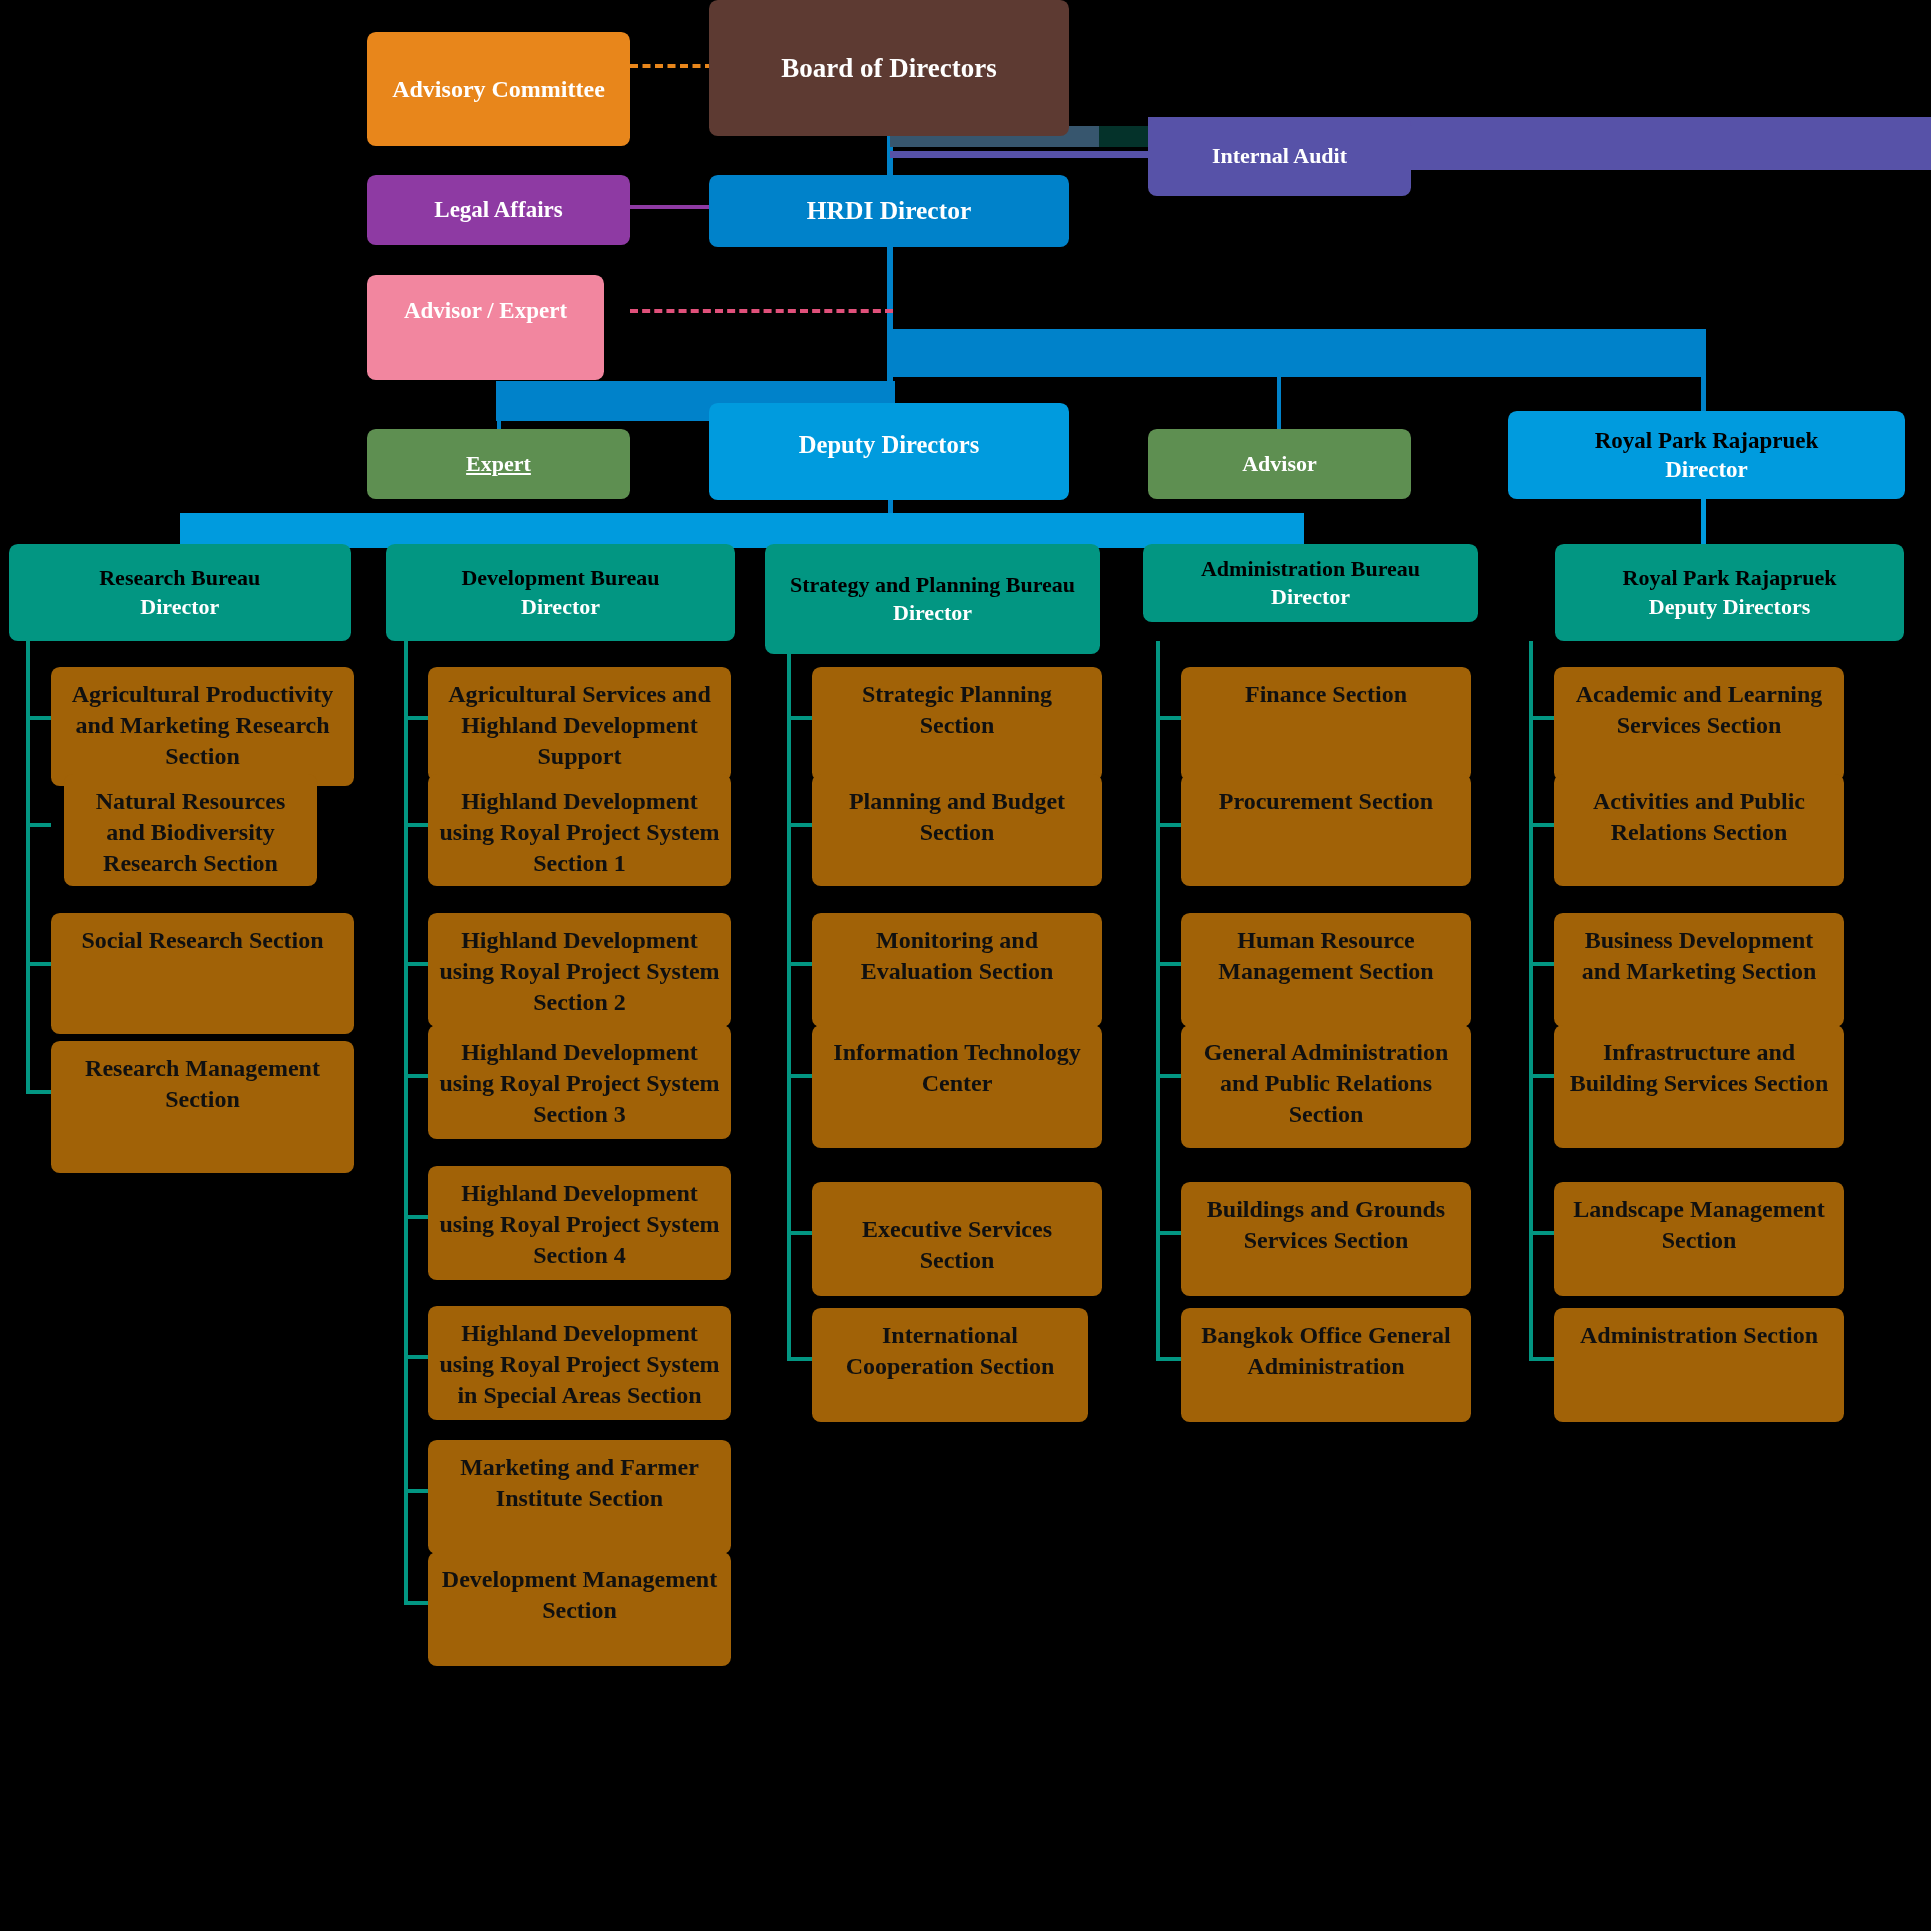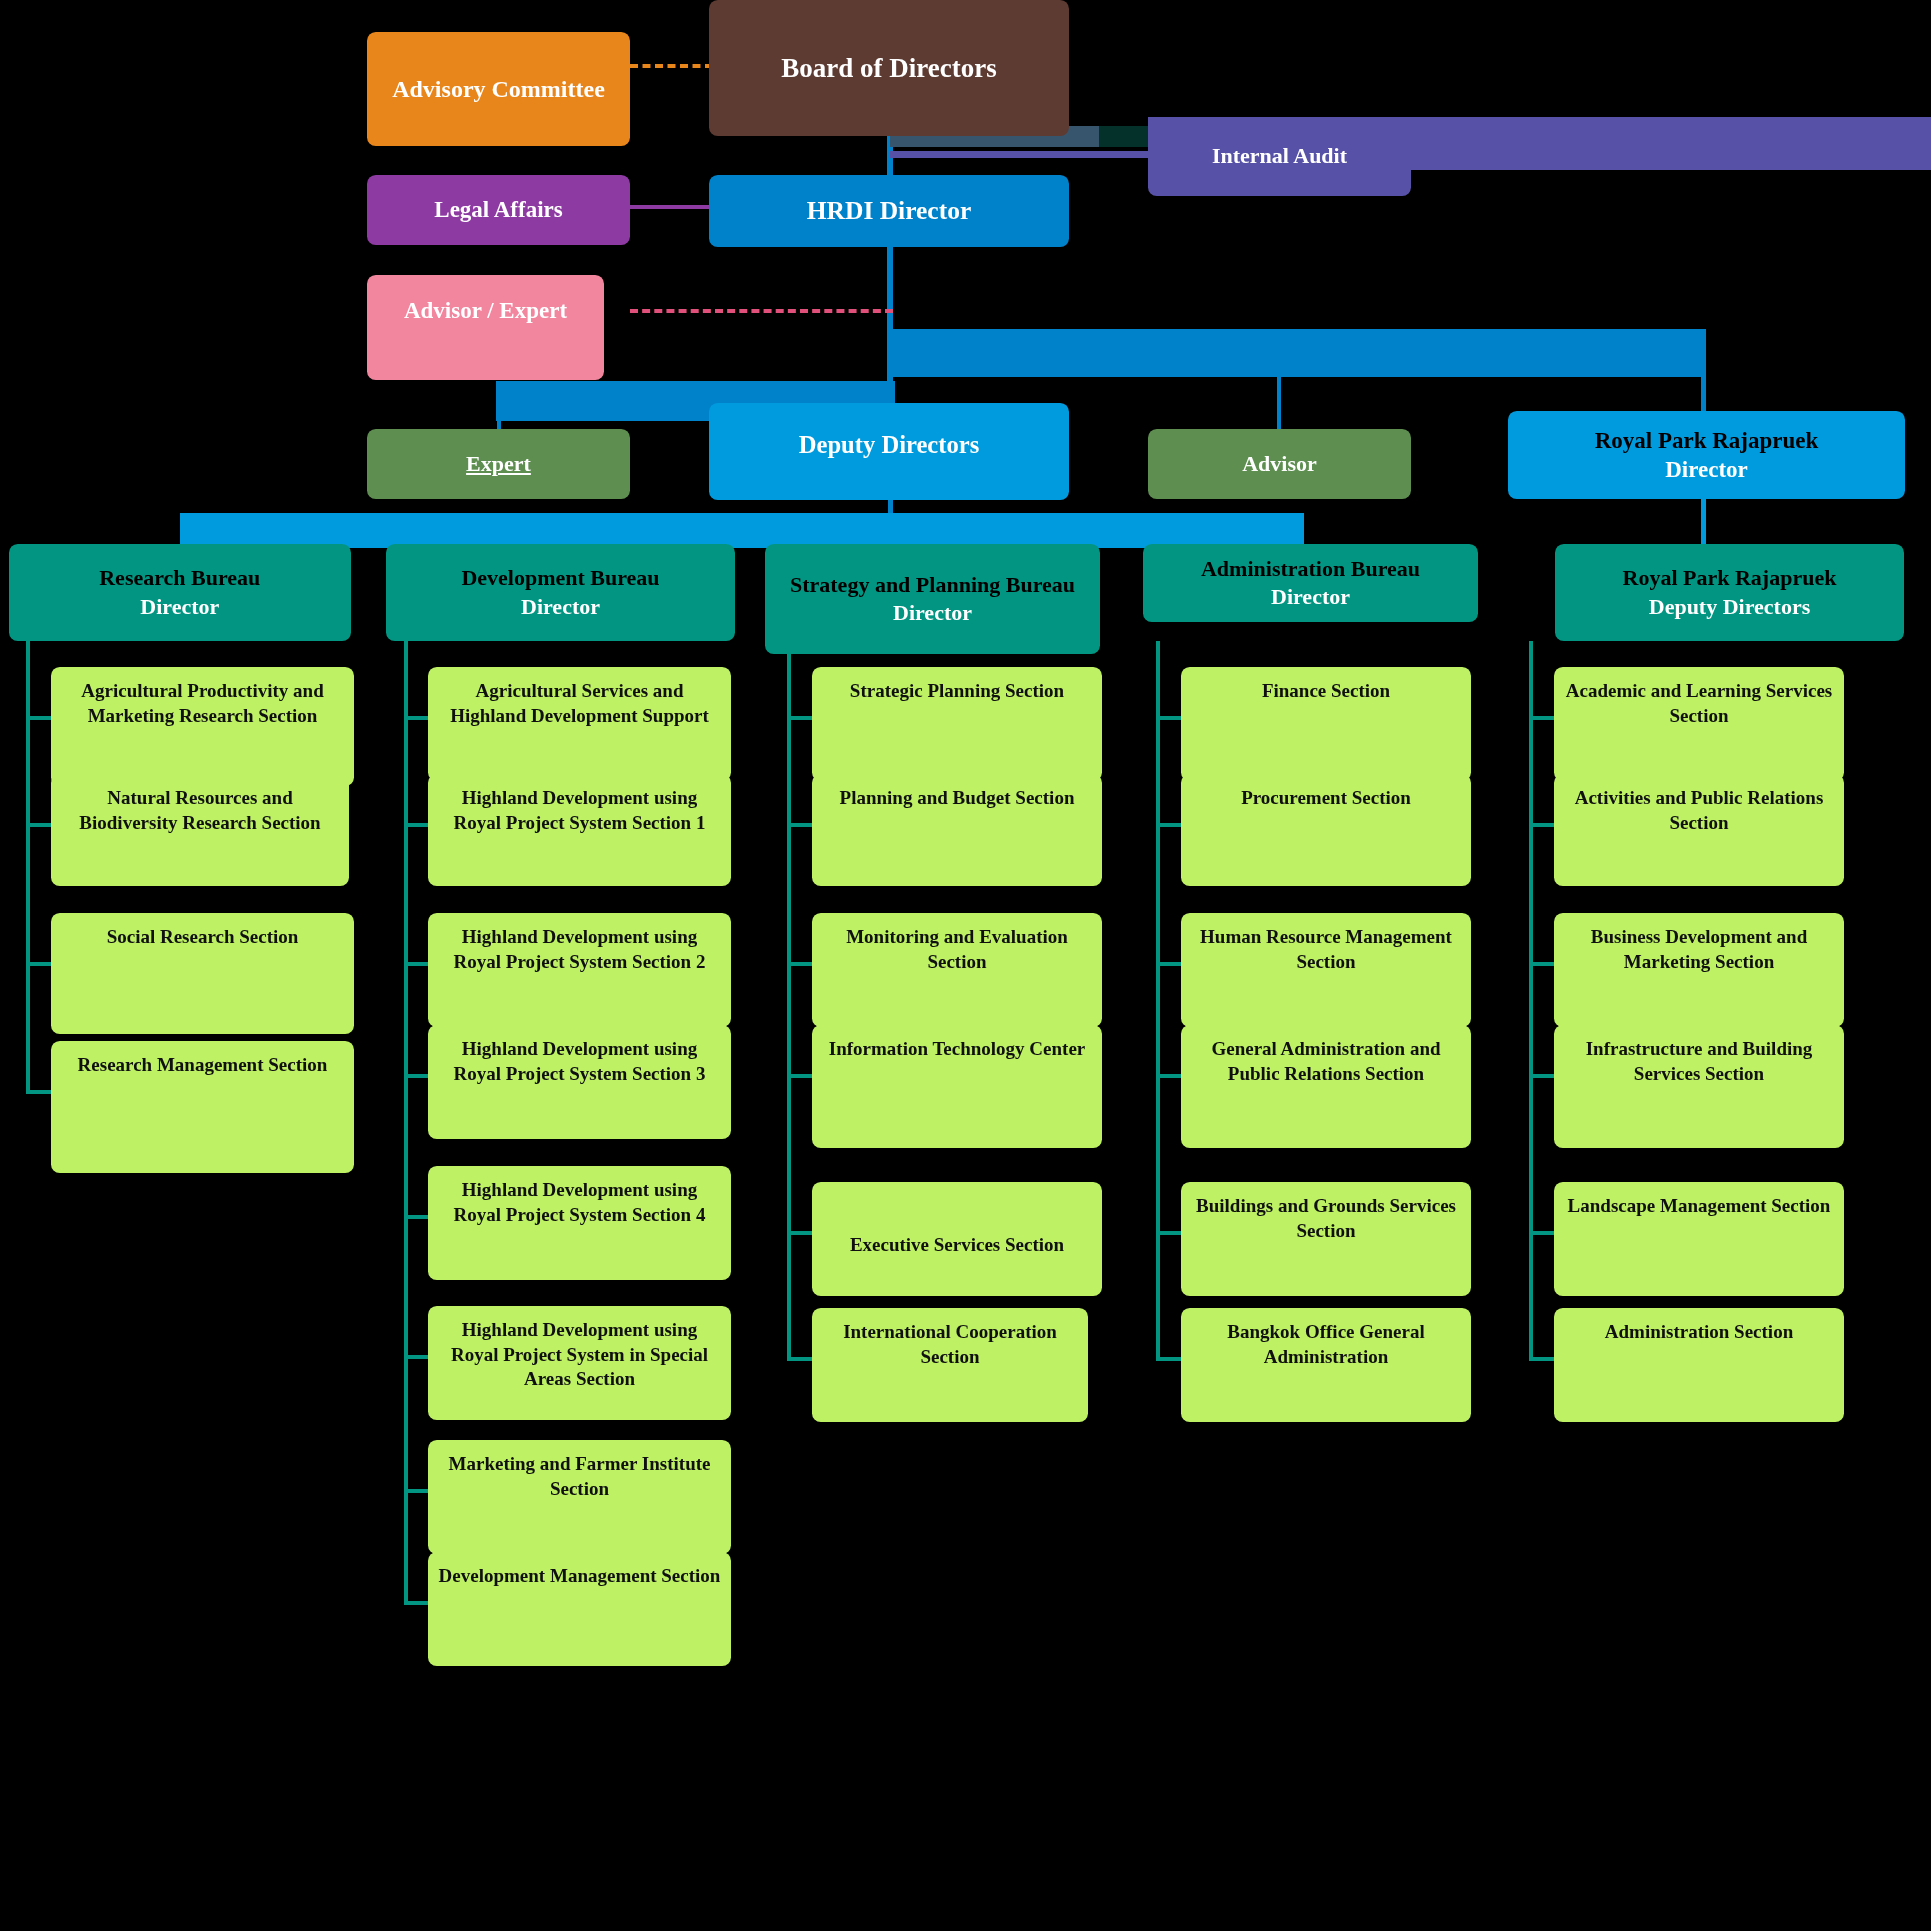--- a/index.html
+++ b/index.html
@@ -18,21 +18,21 @@
   .n-audit   {background:#5752A8;color:#FFFFFF;font-size:22px;}
   .n-hrdi    {background:#0082CA;color:#FFFFFF;font-size:25.5px;}
   .n-legal   {background:#8E3AA3;color:#FFFFFF;font-size:23px;}
   .n-advexp  {background:#F2869F;color:#FFFFFF;font-size:23px;}
   .n-green   {background:#5E8F51;color:#FFFFFF;font-size:22px;}
   .n-deputy  {background:#009BDE;color:#FFFFFF;font-size:24.6px;}
   .n-rpr-dir {background:#009BDE;color:#000000;font-size:23px;}
   .n-rpr-dir .w{color:#FFFFFF;}
   .n-bureau  {background:#029682;color:#000000;font-size:22px;}
   .n-bureau .w{color:#FFFFFF;}
-  .n-sec     {background:#bef264;color:#101010;font-size:19px;}
+  .n-sec     {background:#a16207;color:#101010;font-size:24px;}
 
   .bar{background:#0082CA;}
   .bar2{background:#009BDE;}
   .v-blue{background:#0082CA;}
   .v-blue2{background:#009BDE;}
   .v-teal{background:#029682;}
   .dash-orange{border-top:4.4px dashed #E8861B;}
   .dash-pink{border-top:4.4px dashed #E0507A;}
   .solid-purple{background:#8E3AA3;}
   .band-steel{background:#37566E;}
@@ -122,21 +122,21 @@
       <div class="node n-bureau" style="left: 8.8px; top: 544px; width: 342px; height: 97px;">
         <span>Research Bureau</span>
         <span class="w">Director</span>
       </div>
       <div class="line v-teal" style="left: 26px; top: 641px; width: 4.4px; height: 451px;"></div>
       <div class="line v-teal" style="left: 26px; top: 716px; width: 24.6px; height: 4.4px;"></div>
       <div class="node n-sec" style="left: 51px; top: 667px; width: 303px; height: 119px; justify-content: flex-start; padding: 12.3px 10.5px 0px;">
         <span>Agricultural Productivity and Marketing Research Section</span>
       </div>
       <div class="line v-teal" style="left: 26px; top: 823px; width: 24.6px; height: 4.4px;"></div>
-      <div class="node n-sec" style="left: 51px; top: 774px; width: 298px; height: 112px; justify-content: flex-start; padding: 12.3px 10.5px 0px;">
+      <div class="node n-sec" style="left: 64px; top: 774px; width: 253px; height: 112px; justify-content: flex-start; padding: 12.3px 10.5px 0px;">
         <span>Natural Resources and Biodiversity Research Section</span>
       </div>
       <div class="line v-teal" style="left: 26px; top: 962px; width: 24.6px; height: 4.4px;"></div>
       <div class="node n-sec" style="left: 51px; top: 913px; width: 303px; height: 121px; justify-content: flex-start; padding: 12.3px 10.5px 0px;">
         <span>Social Research Section</span>
       </div>
       <div class="line v-teal" style="left: 26px; top: 1090px; width: 24.6px; height: 4.4px;"></div>
       <div class="node n-sec" style="left: 51px; top: 1041px; width: 303px; height: 132px; justify-content: flex-start; padding: 12.3px 10.5px 0px;">
         <span>Research Management Section</span>
       </div>

